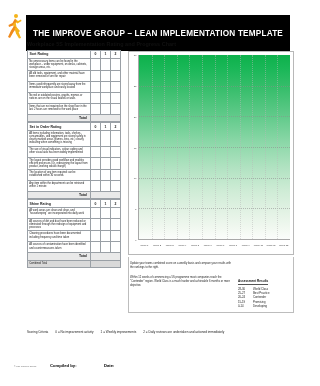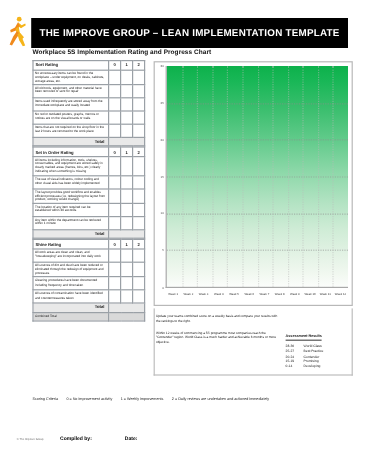--- a/index.html
+++ b/index.html
@@ -23,21 +23,21 @@
     width: 298px; height: 26px;
   }
   .logo {
     position: absolute;
     left: 6px; top: 0px;
     width: 17px; height: 26px;
   }
   .title-bar {
     position: absolute;
     left: 26px; top: 2px;
-    width: 264px; height: 25px;
+    width: 264px; height: 36px;
     background: #000000;
     color: #ffffff;
     font-size: 8.2px;
     font-weight: bold;
     letter-spacing: 0.2px;
     display: flex;
     align-items: center;
     justify-content: center;
     text-align: center;
   }

